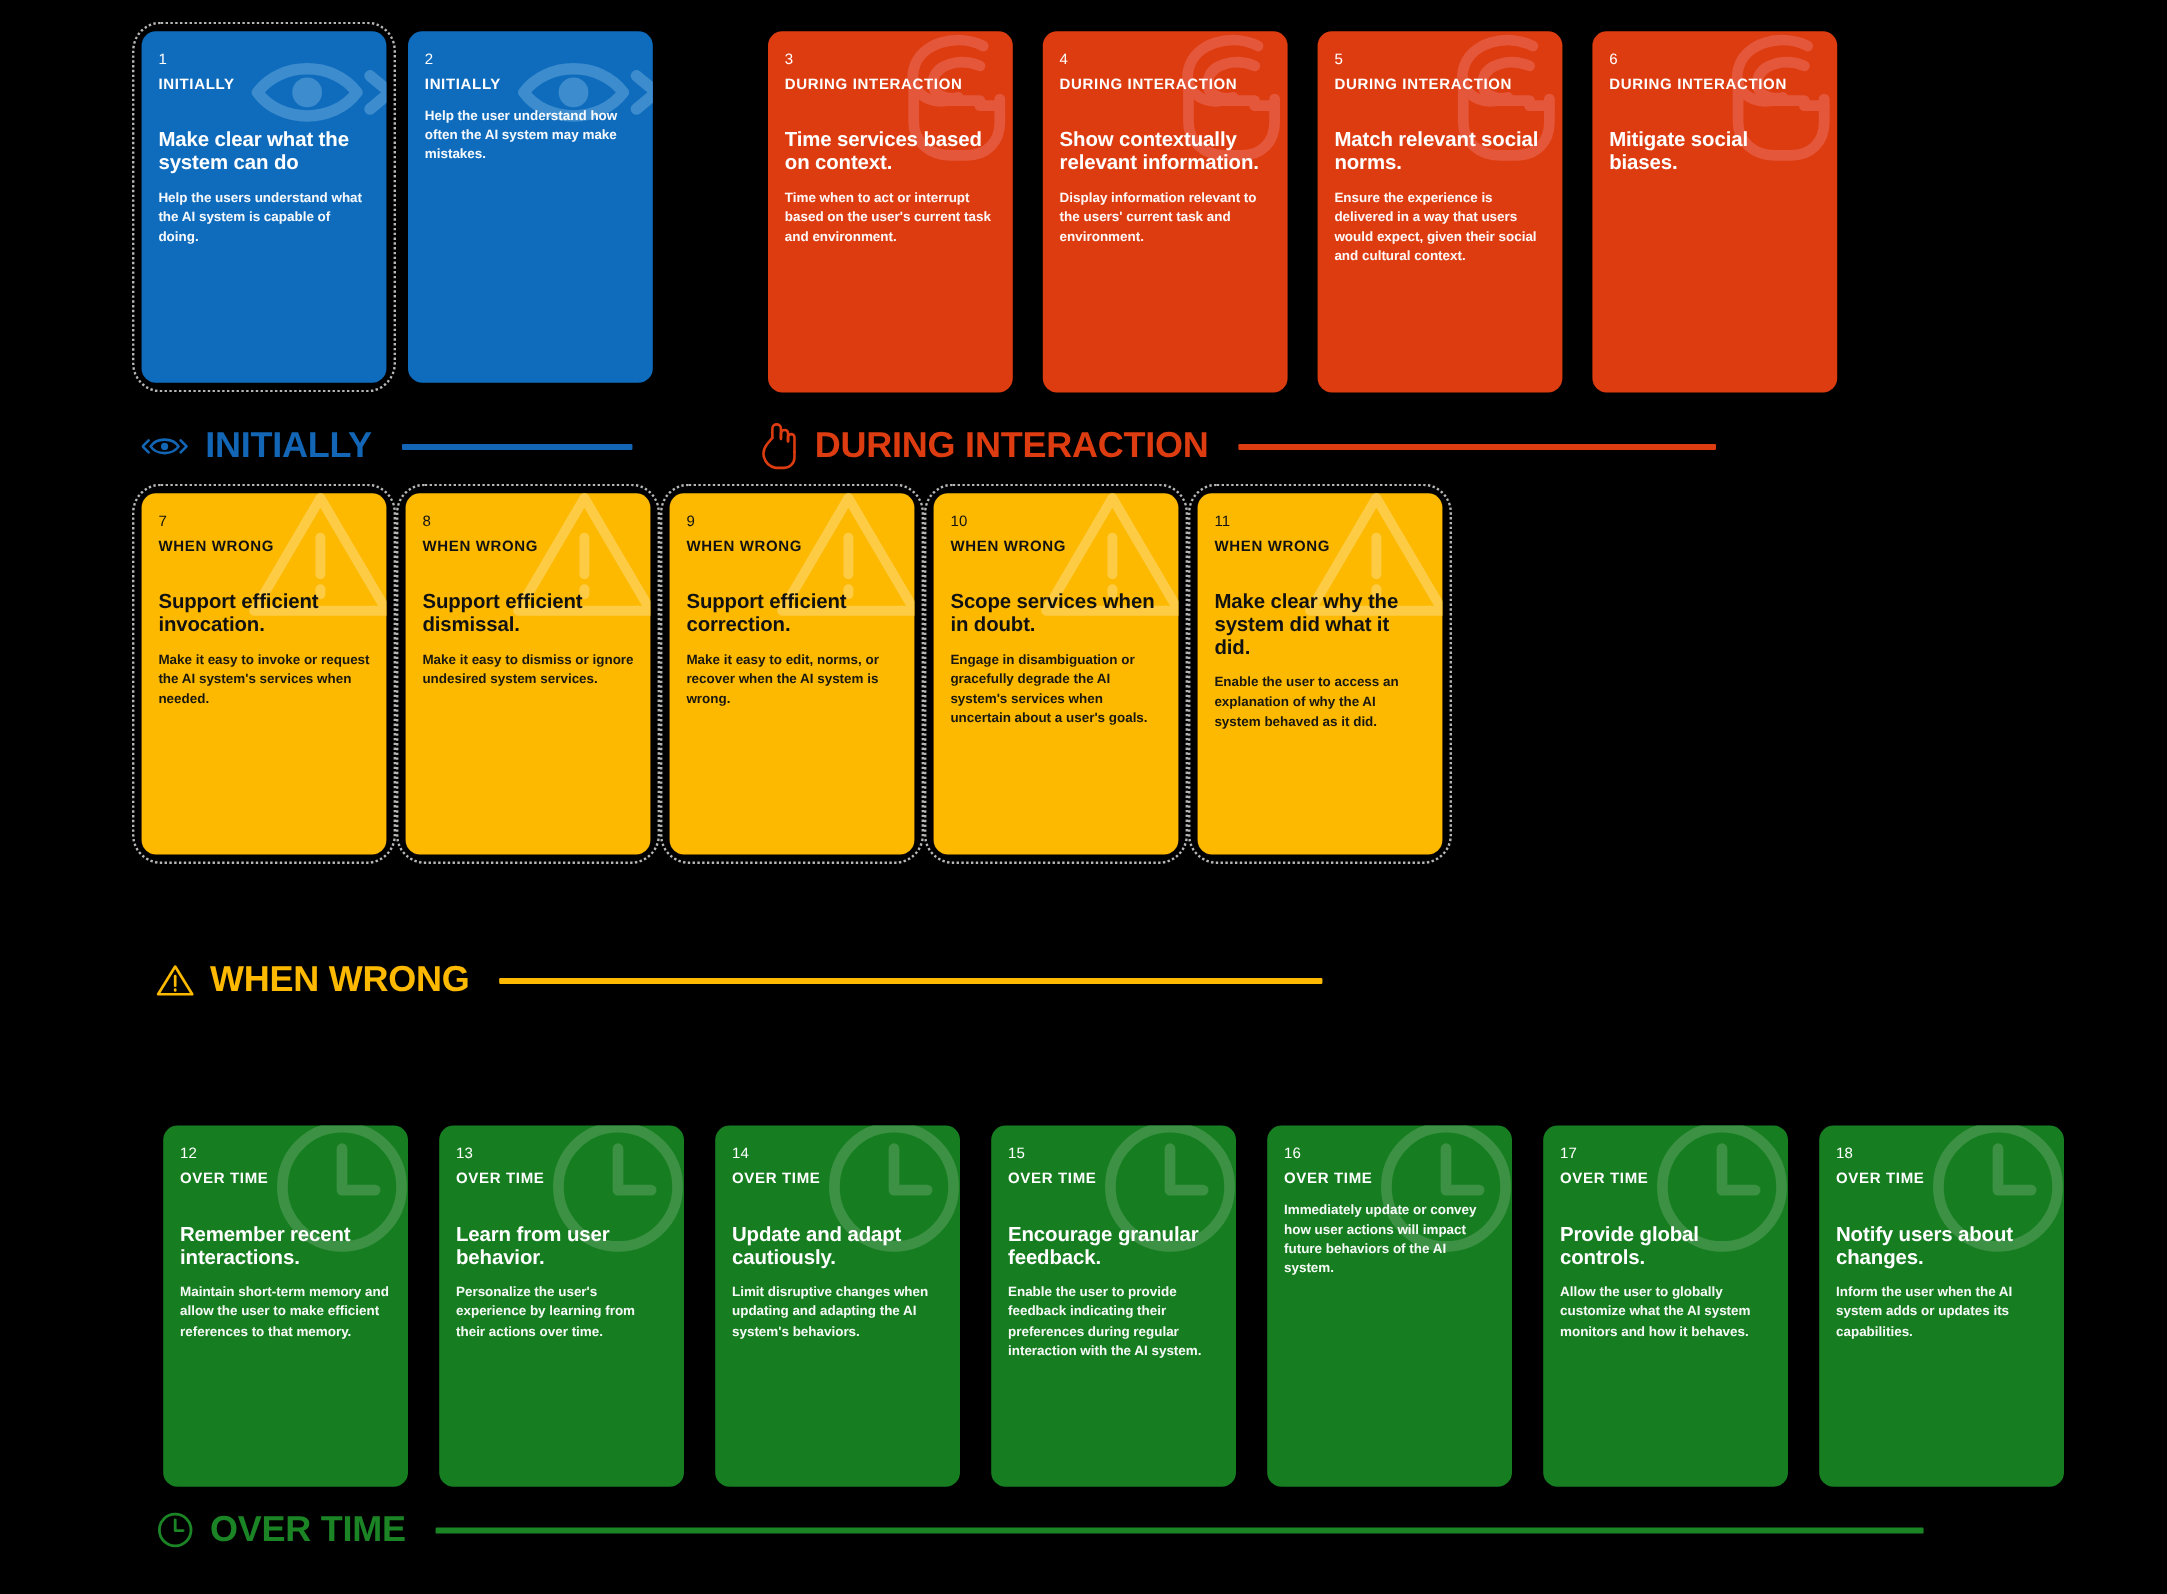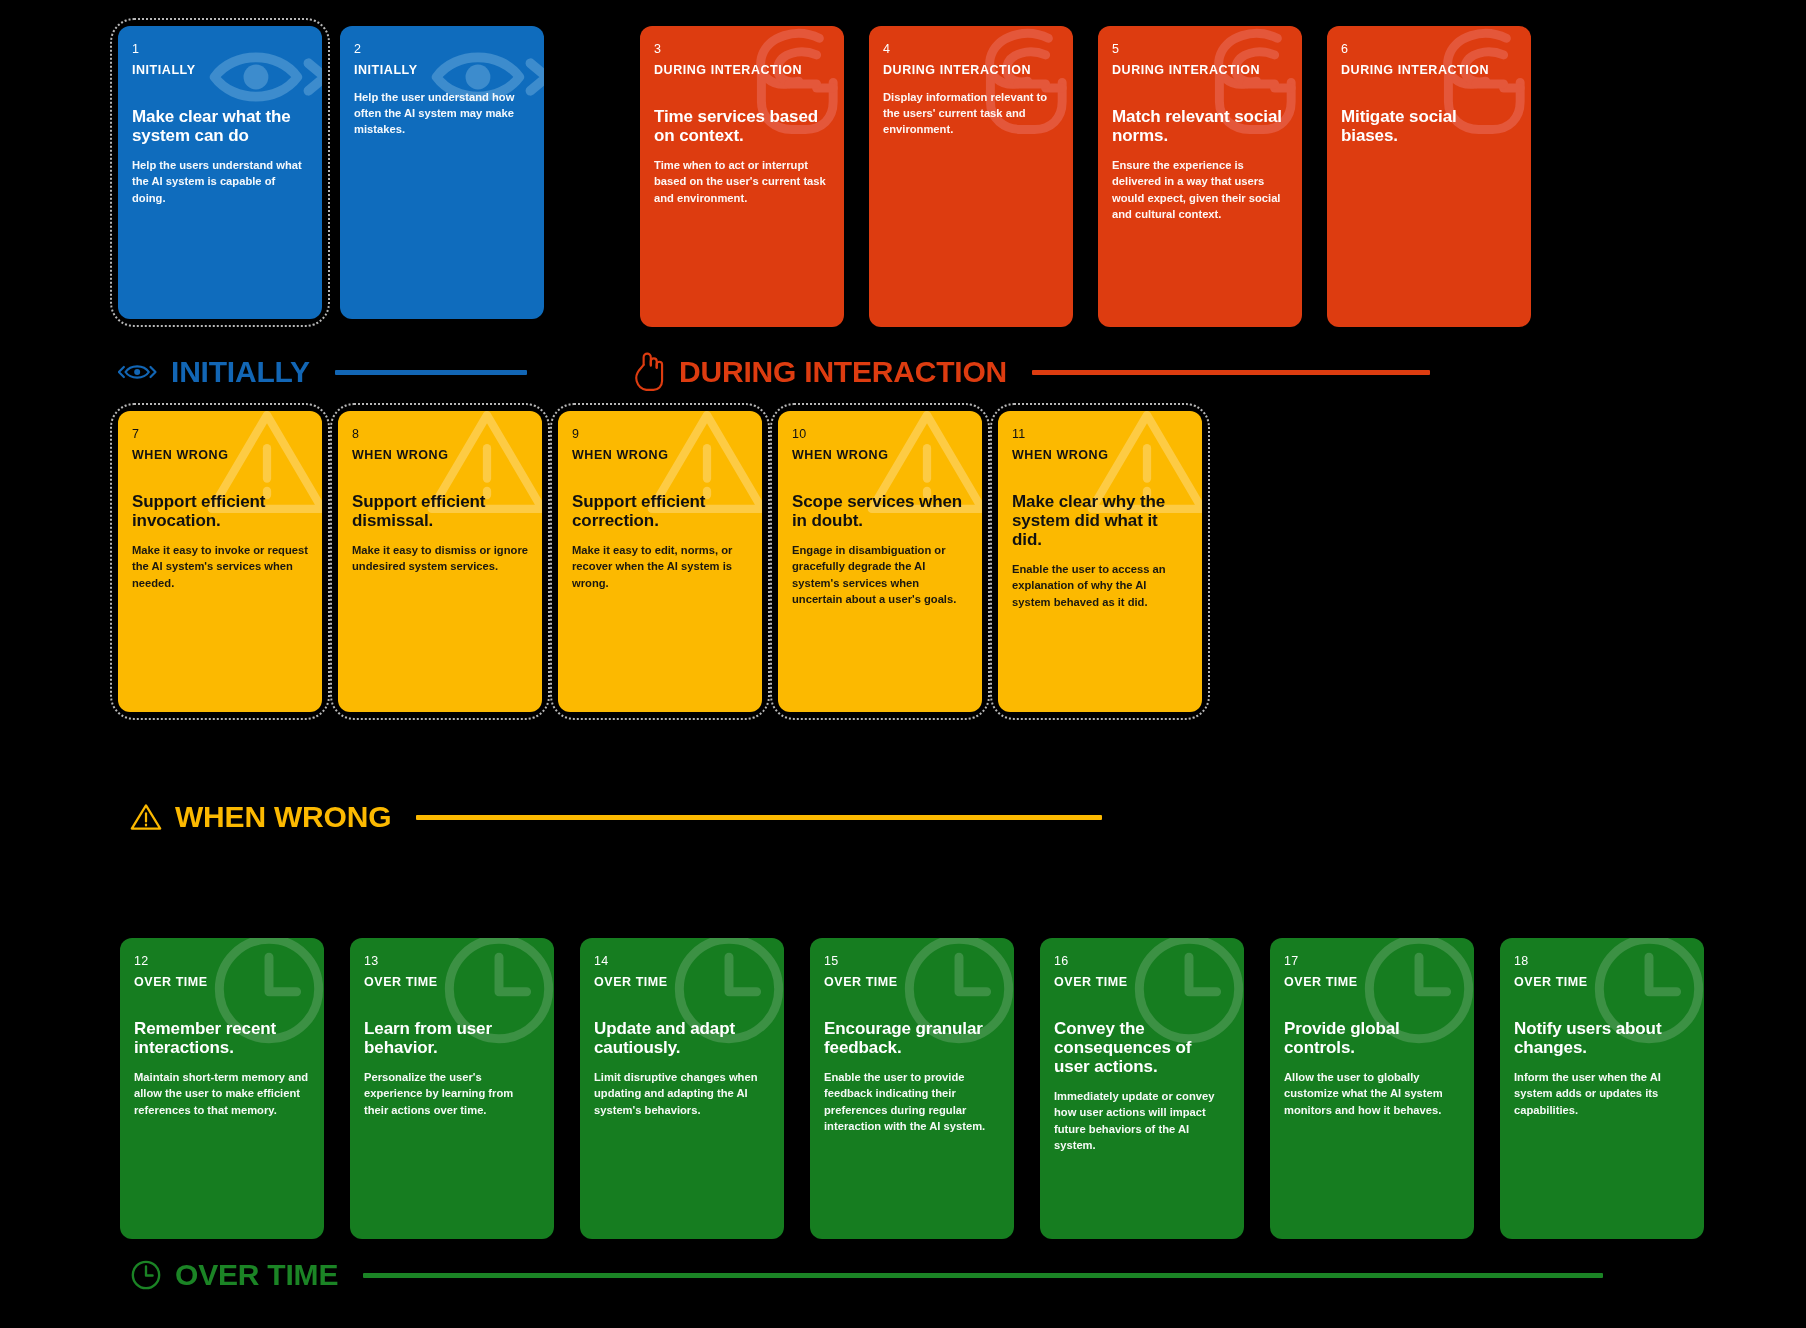--- a/index.html
+++ b/index.html
@@ -184,20 +184,21 @@
               <path d="M72 22 C56 14, 34 20, 30 36 C27 49, 38 57, 50 55"></path>
               <path d="M70 34 C58 29, 44 33, 42 42 C40 51, 49 55, 57 53"></path>
               <path d="M30 44 L30 68 C30 80, 40 88, 52 88 L62 88 C74 88, 82 80, 82 68 L82 54"></path>
               <path d="M82 58 L70 58"></path>
               <path d="M50 55 L70 55"></path>
             </g>
           </svg>
           <div class="card-inner">
             <div class="card-num">4</div>
             <div class="card-phase">DURING INTERACTION</div>
+            <div class="card-title">Show contextually relevant information.</div>
             <div class="card-desc">Display information relevant to the users' current task and environment.</div>
           </div>
         </div>
       </div>
 
       <div class="card-slot">
         <div class="card c-orange tall-3">
           <svg class="watermark" viewBox="0 0 100 100">
             <g fill="none" stroke="#e4573a" stroke-width="6.5" stroke-linecap="round" stroke-linejoin="round">
               <path d="M72 22 C56 14, 34 20, 30 36 C27 49, 38 57, 50 55"></path>
@@ -365,21 +366,21 @@
       <g fill="none" stroke="#fcb900" stroke-width="2.5" stroke-linecap="round" stroke-linejoin="round">
         <path d="M18 3 L34 29 L2 29 Z"></path>
         <path d="M18 12 L18 21"></path>
         <path d="M18 24.5 L18 25.5"></path>
       </g>
     </svg>
     <div class="lbl-text lbl-yellow">WHEN WRONG</div>
     <div class="rule rule-yellow" style="width:686px;"></div>
   </div>
 
-  <div class="group" style="left:120px; top:938px;">
+  <div class="group" style="left:136px; top:938px;">
     <div class="cards-row" style="gap:26px;">
 
       <div class="card-slot">
         <div class="card c-green tall-4">
           <svg class="watermark" viewBox="0 0 100 100">
             <g fill="none" stroke="#3c9144" stroke-width="6.5" stroke-linecap="round" stroke-linejoin="round">
               <circle cx="50" cy="50" r="36"></circle>
               <path d="M50 27 L50 52 L70 52"></path>
             </g>
           </svg>
@@ -447,21 +448,20 @@
         <div class="card c-green tall-4">
           <svg class="watermark" viewBox="0 0 100 100">
             <g fill="none" stroke="#3c9144" stroke-width="6.5" stroke-linecap="round" stroke-linejoin="round">
               <circle cx="50" cy="50" r="36"></circle>
               <path d="M50 27 L50 52 L70 52"></path>
             </g>
           </svg>
           <div class="card-inner">
             <div class="card-num">16</div>
             <div class="card-phase">OVER TIME</div>
-            <div class="card-title">Convey the consequences of user actions.</div>
             <div class="card-desc">Immediately update or convey how user actions will impact future behaviors of the AI system.</div>
           </div>
         </div>
       </div>
 
       <div class="card-slot">
         <div class="card c-green tall-4">
           <svg class="watermark" viewBox="0 0 100 100">
             <g fill="none" stroke="#3c9144" stroke-width="6.5" stroke-linecap="round" stroke-linejoin="round">
               <circle cx="50" cy="50" r="36"></circle>

